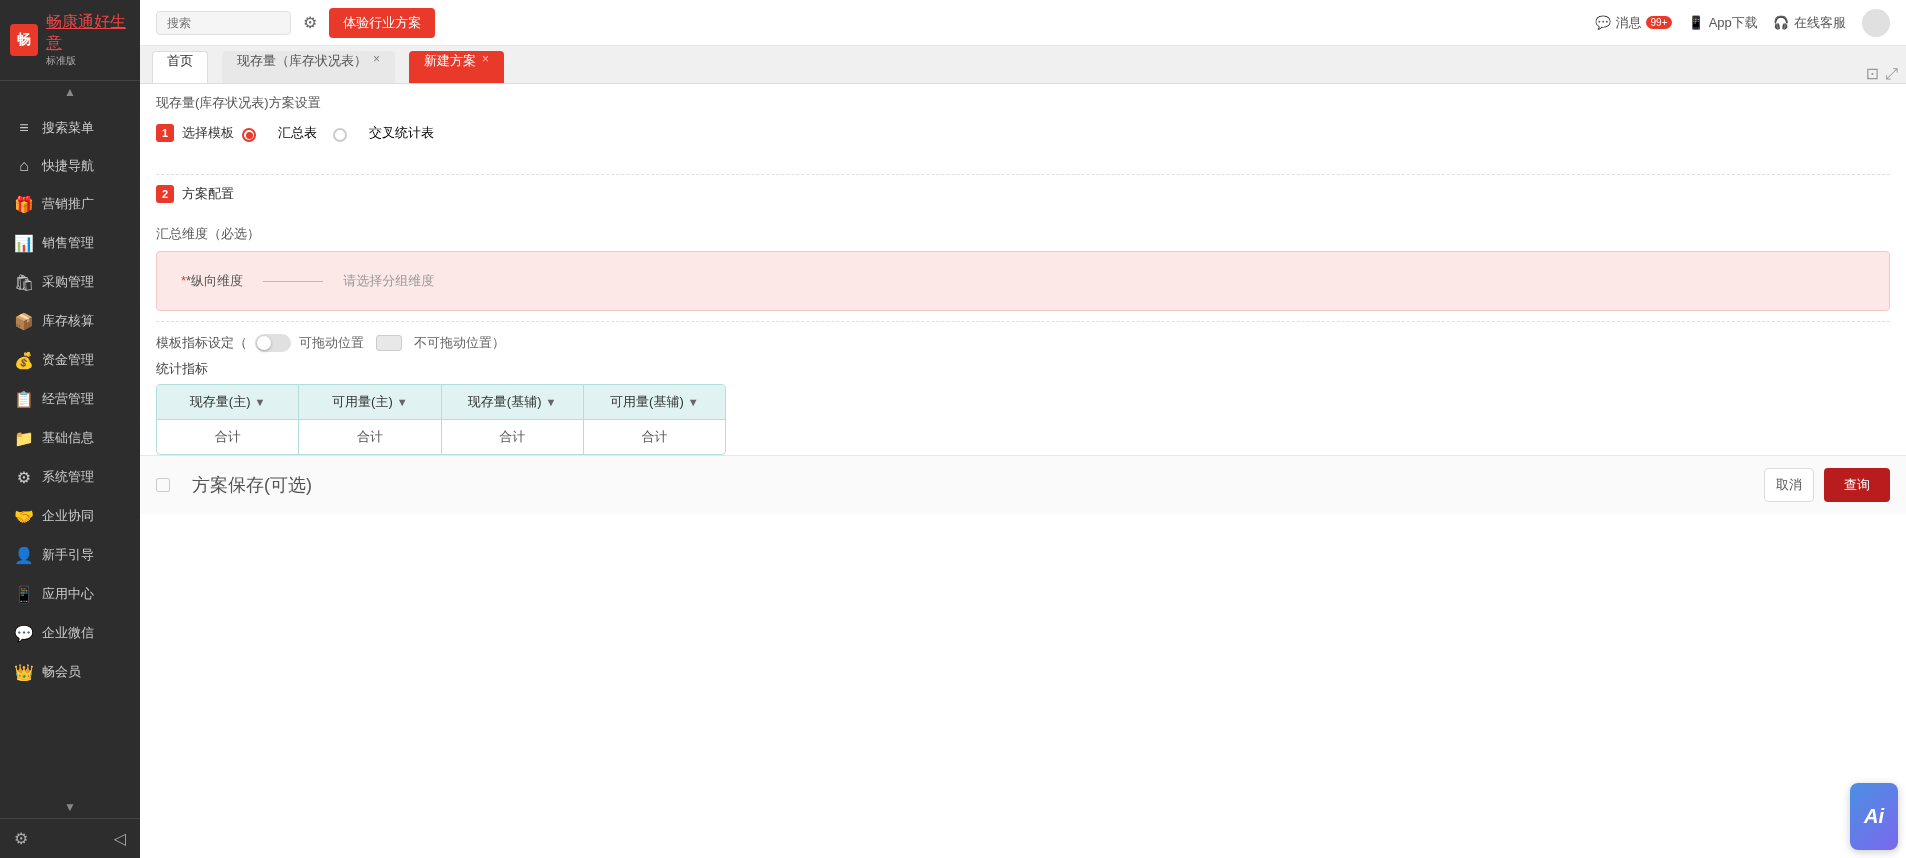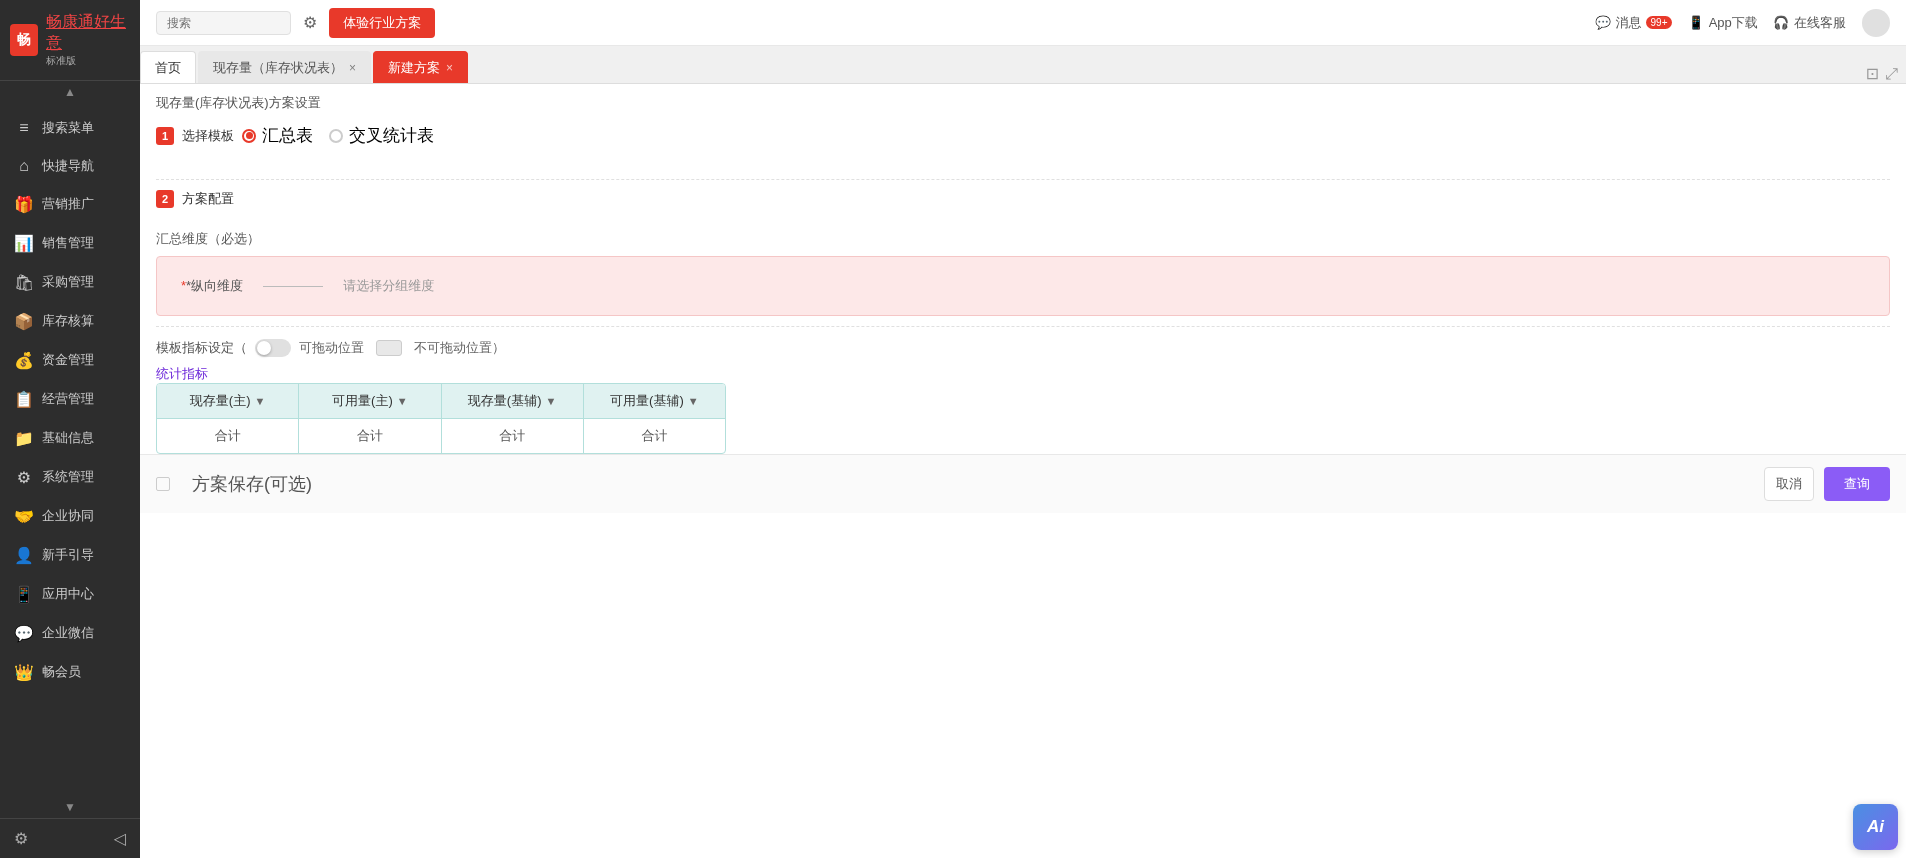--- a/index.html
+++ b/index.html
@@ -106,30 +106,30 @@
       display: flex;
       align-items: flex-end;
       padding: 0 0 0 0;
       border-bottom: 1px solid #ddd;
       flex-shrink: 0;
     }
     .tab {
       height: 32px;
       padding: 0 14px;
       display: flex;
-      align-items: center;
       gap: 6px;
       font-size: 13px;
       cursor: pointer;
       border: 1px solid transparent;
       border-bottom: none;
       border-radius: 4px 4px 0 0;
       background: #e8e8e8;
       color: #555;
       margin-right: 2px;
+      margin-left: 12px;
     }
     .tab.active {
       background: #e8392a;
       color: white;
       border-color: #e8392a;
     }
     .tab-home { background: #fff; border-color: #ddd; color: #333; }
     .tab-close { font-size: 12px; cursor: pointer; opacity: 0.7; }
 
     
@@ -160,21 +160,21 @@
       color: white;
       border-radius: 3px;
       font-size: 11px;
       display: flex; align-items: center; justify-content: center;
       font-weight: bold;
     }
     .section-label { font-size: 13px; color: #333; font-weight: 500; }
 
     
     .radio-group { display: flex; align-items: center; gap: 16px; }
-    .radio-item { display: flex; align-items: center; gap: 6px; cursor: pointer; font-size: 17px; }
+    .radio-item { display: flex; align-items: flex-end; gap: 22px; cursor: pointer; font-size: 13px; }
     .radio-circle {
       width: 14px; height: 14px;
       border-radius: 50%;
       border: 2px solid #ccc;
       display: flex; align-items: center; justify-content: center;
     }
     .radio-circle.selected { border-color: #e8392a; }
     .radio-dot {
       width: 7px; height: 7px;
       border-radius: 50%;
@@ -215,21 +215,21 @@
       width: 14px; height: 14px;
       background: white;
       border-radius: 50%;
       position: absolute;
       top: 2px; left: 2px;
       box-shadow: 0 1px 3px rgba(0,0,0,0.3);
     }
 
     
     .stats-section { padding: 0 16px; margin-top: 4px; }
-    .stats-label { color: #6d28d9; font-size: 13px; font-weight: 500; }
+    .stats-label { color: #404040; font-size: 13px; font-weight: 500; margin-bottom: 6px; }
     .stats-table { border: 1px solid #b2dfdb; border-radius: 4px; overflow: hidden; width: 570px; }
     .stats-header-row { display: flex; background: #e0f2f1; }
     .stats-header-cell {
       flex: 1;
       padding: 8px 10px;
       display: flex; align-items: center; justify-content: center;
       gap: 4px;
       font-size: 13px;
       color: #333;
       border-right: 1px solid #b2dfdb;
@@ -272,42 +272,42 @@
       border: 1px solid #ddd;
       background: white;
       border-radius: 4px;
       font-size: 13px;
       cursor: pointer;
       color: #555;
     }
     .btn-query {
       padding: 7px 20px;
       border: none;
-      background: #8b5cf6;
+      background: #b91c1c;
       color: white;
       border-radius: 4px;
       font-size: 13px;
       cursor: pointer;
     }
 
     
     .sidebar-scroll { display: flex; flex-direction: column; align-items: center; gap: 2px; padding: 4px 0; }
     .scroll-btn { color: #888; font-size: 12px; cursor: pointer; }
     .page-action-btn { font-size: 16px; color: #999; cursor: pointer; }
 
     
     .ai-badge {
       position: fixed;
       right: 8px;
       bottom: 8px;
       background: linear-gradient(135deg, #4a90e2, #7b68ee);
       color: white;
       border-radius: 8px;
-      padding: 13px 14px;
-      font-size: 17px;
+      padding: 22px 14px;
+      font-size: 20px;
       font-weight: bold;
       font-style: italic;
       cursor: pointer;
       box-shadow: 0 2px 8px rgba(0,0,0,0.2);
     }
   </style>
 </head>
 <body>
 
 <div class="sidebar">

